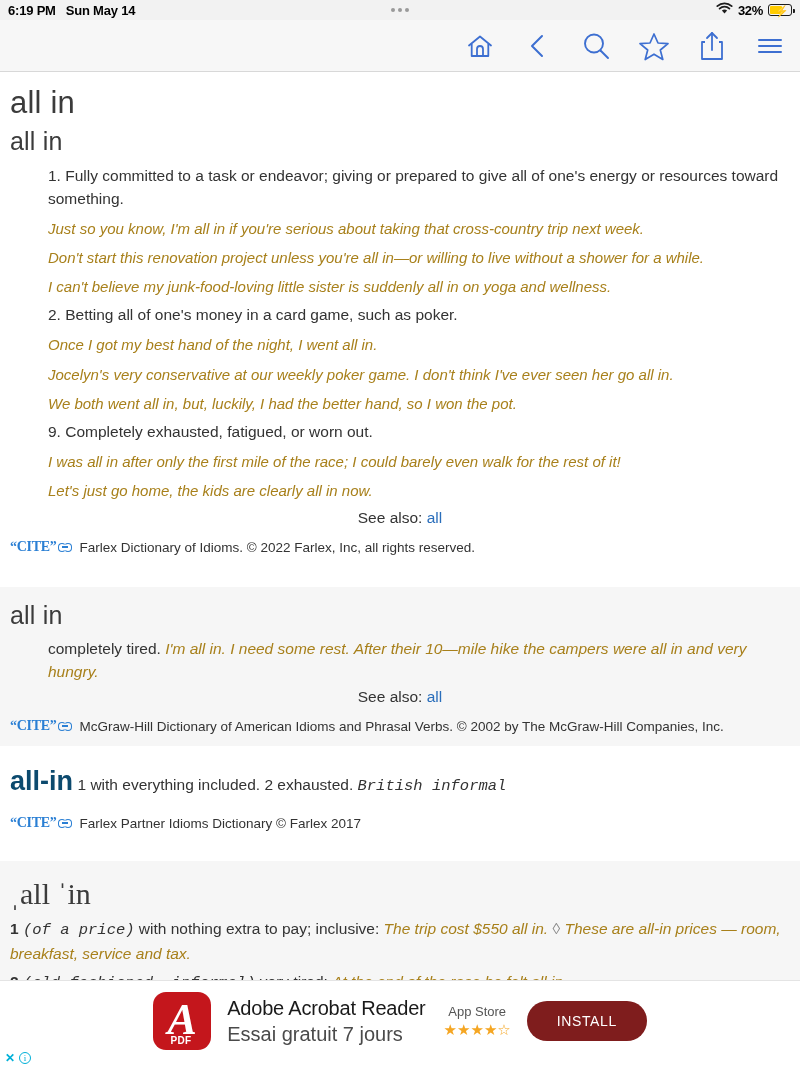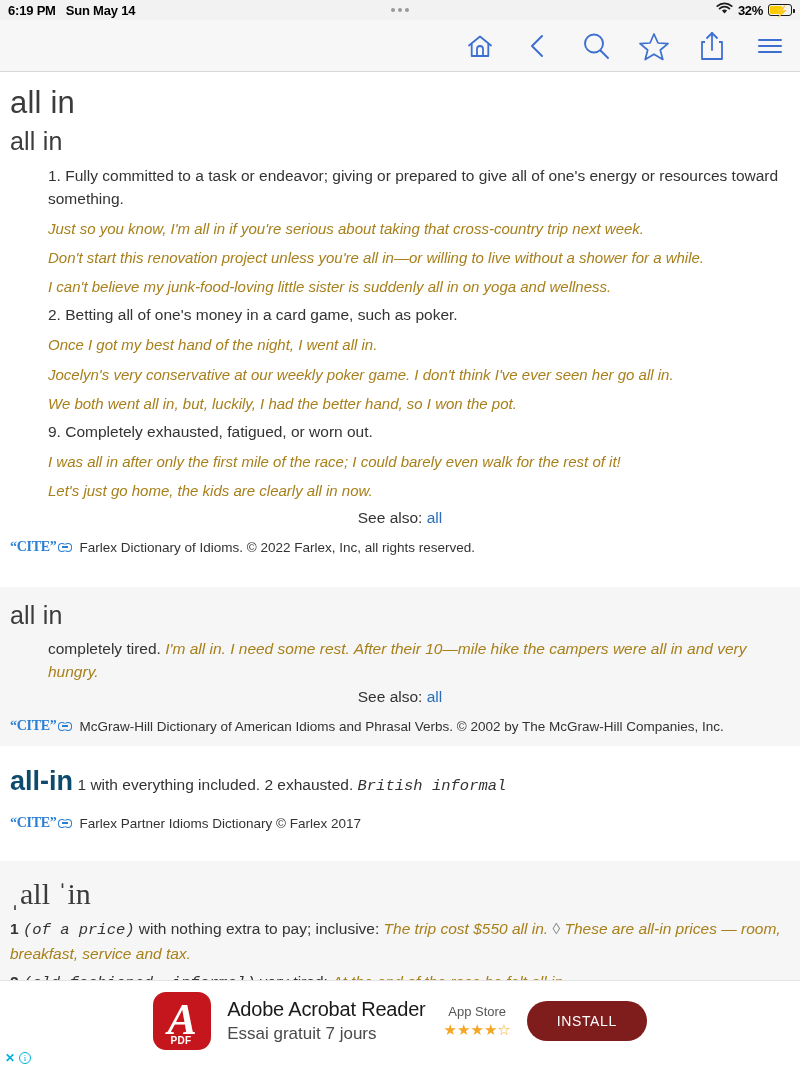--- a/index.html
+++ b/index.html
@@ -146,21 +146,21 @@
     text-align: center; font-family: "Liberation Serif", serif;
     font-size: 44px; color: #fff; font-style: italic; font-weight: bold;
     line-height: 50px;
   }
   .pdf-label {
     position: absolute; right: 20px; bottom: 4px;
     font-size: 10px; font-weight: bold; color: #fff; letter-spacing: 0.2px;
   }
   .ad-text { display: flex; flex-direction: column; gap: 3px; }
   .ad-title { font-size: 20px; color: #1a1a1a; letter-spacing: -0.2px; }
-  .ad-sub { font-size: 17px; color: #4a4a4a; }
+  .ad-sub { font-size: 20px; color: #4a4a4a; }
   .ad-store { display: flex; flex-direction: column; align-items: center; gap: 2px; margin-left: 2px; }
   .ad-store-name { font-size: 13px; color: #555; }
   .stars { font-size: 15px; color: #f5a623; letter-spacing: 0px; }
   .install-btn {
     background: #7f1d1d; color: #fff; border: none; border-radius: 22px;
     padding: 12px 30px; font-size: 14px; letter-spacing: 0.6px;
     font-family: "Liberation Sans", sans-serif;
   }
   .ad-corner {
     position: absolute; left: 5px; bottom: 3px;

